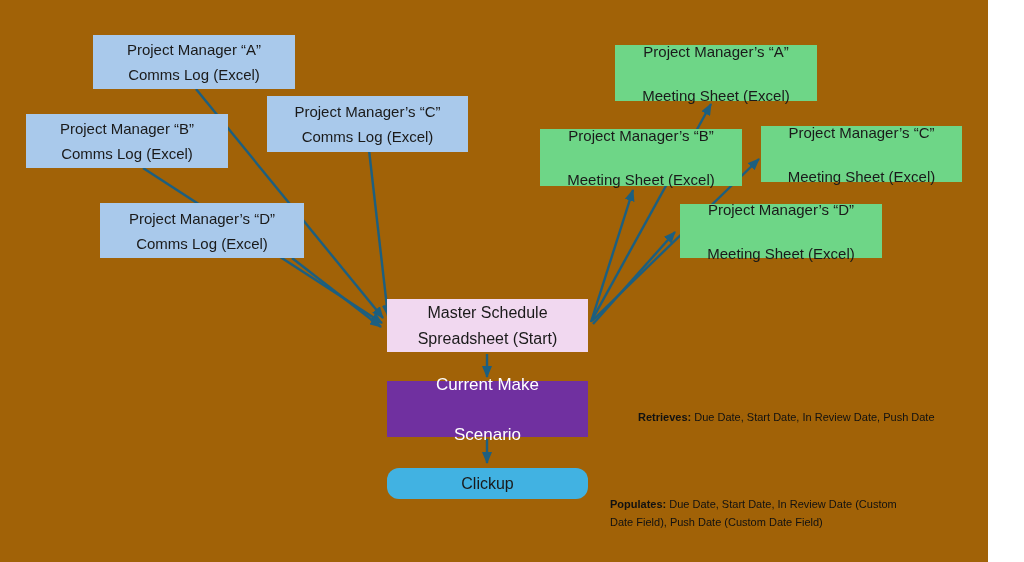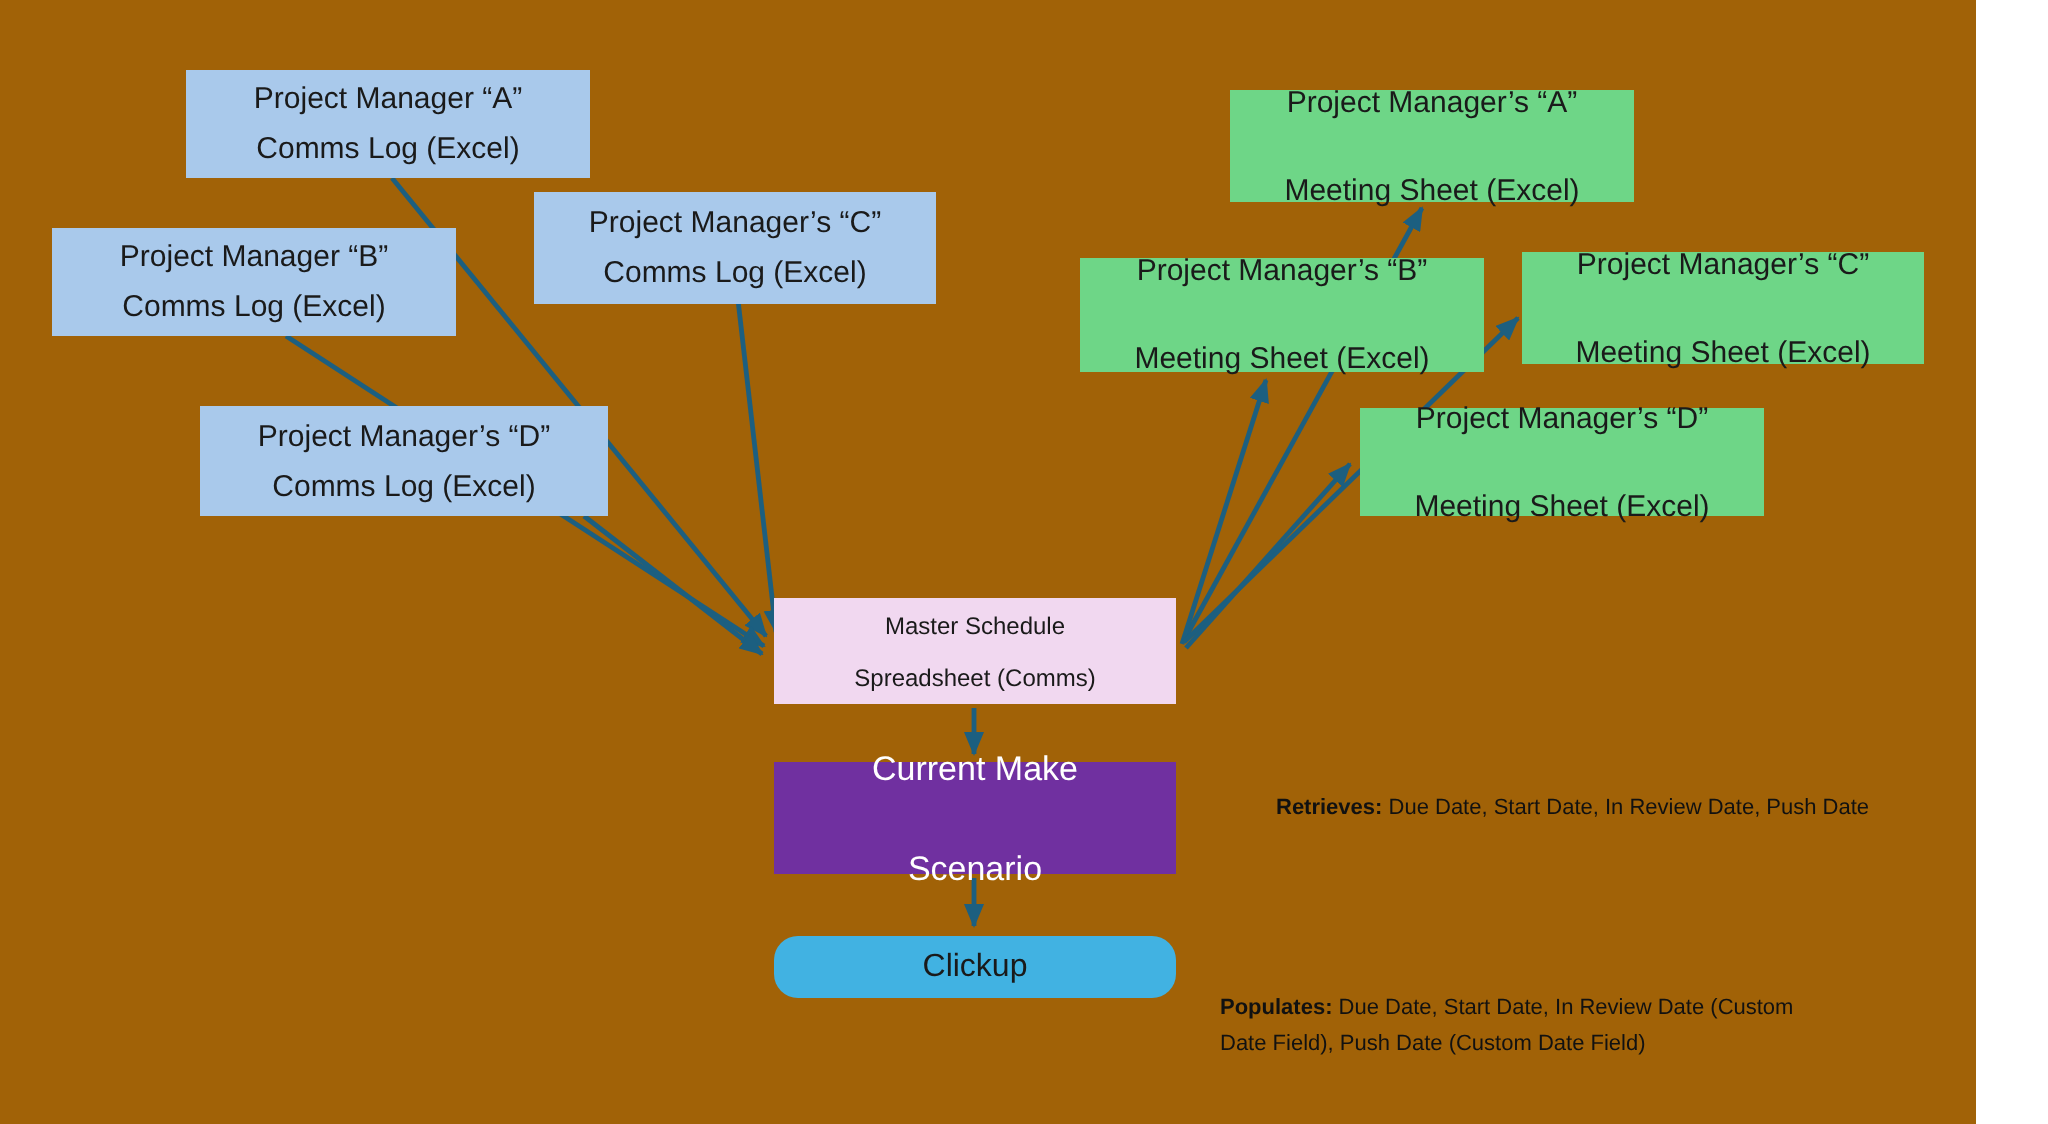--- a/index.html
+++ b/index.html
@@ -27,42 +27,42 @@
     position:absolute;
     display:flex;flex-direction:column;
     align-items:center;justify-content:center;
     text-align:center;
     color:var(--text-dark);
     font-size:15px;line-height:25px;
   }
   .node span{display:block;white-space:nowrap;}
   .comms{background:var(--comms-fill);}
   .meeting{background:var(--meeting-fill);gap:19px;}
-  .master{background:var(--master-fill);font-size:12px;line-height:26px;}
+  .master{background:var(--master-fill);font-size:16px;line-height:26px;}
   .scenario{background:var(--scenario-fill);color:var(--text-light);font-size:17px;line-height:27px;gap:23px;}
   .clickup{background:var(--clickup-fill);font-size:16px;border-radius:12px;}
   .annotation{
     position:absolute;
     font-size:11px;line-height:1.65;
     color:#111;
   }
   .annotation b{font-weight:bold;}
   
   .pos-comms-a{left:93px;top:35px;width:202px;height:54px;}
   .pos-comms-b{left:26px;top:114px;width:202px;height:54px;}
   .pos-comms-c{left:267px;top:96px;width:201px;height:56px;}
   .pos-comms-d{left:100px;top:203px;width:204px;height:55px;}
   .pos-meet-a{left:615px;top:45px;width:202px;height:56px;}
   .pos-meet-b{left:540px;top:129px;width:202px;height:57px;}
   .pos-meet-c{left:761px;top:126px;width:201px;height:56px;}
   .pos-meet-d{left:680px;top:204px;width:202px;height:54px;}
   .pos-master{left:387px;top:299px;width:201px;height:53px;}
   .pos-scenario{left:387px;top:381px;width:201px;height:56px;}
   .pos-clickup{left:387px;top:468px;width:201px;height:31px;}
-  .pos-retrieves{left:610px;top:395px;width:300px;padding-left:28px;}
+  .pos-retrieves{left:610px;top:408px;width:300px;padding-left:28px;}
   .pos-populates{left:610px;top:467px;width:290px;margin-top:28px;}
 </style>
 </head>
 <body>
 
 <div class="canvas">
 
   <svg class="arrows" width="1024" height="562" viewBox="0 0 1024 562" xmlns="http://www.w3.org/2000/svg">
     <defs>
       <marker id="ah" markerUnits="userSpaceOnUse" markerWidth="12" markerHeight="10" refX="11" refY="5" orient="auto">
@@ -113,21 +113,21 @@
     <span>Project Manager’s “C”</span>
     <span>Meeting Sheet (Excel)</span>
   </div>
   <div class="node meeting pos-meet-d">
     <span>Project Manager’s “D”</span>
     <span>Meeting Sheet (Excel)</span>
   </div>
 
   <div class="node master pos-master">
     <span>Master Schedule</span>
-    <span>Spreadsheet (Comms)</span>
+    <span>Spreadsheet (Start)</span>
   </div>
   <div class="node scenario pos-scenario">
     <span>Current Make</span>
     <span>Scenario</span>
   </div>
   <div class="node clickup pos-clickup">
     <span>Clickup</span>
   </div>
 
   <div class="annotation pos-retrieves"><b>Retrieves:</b><span> Due Date, Start Date, In Review Date, Push Date</span></div>

